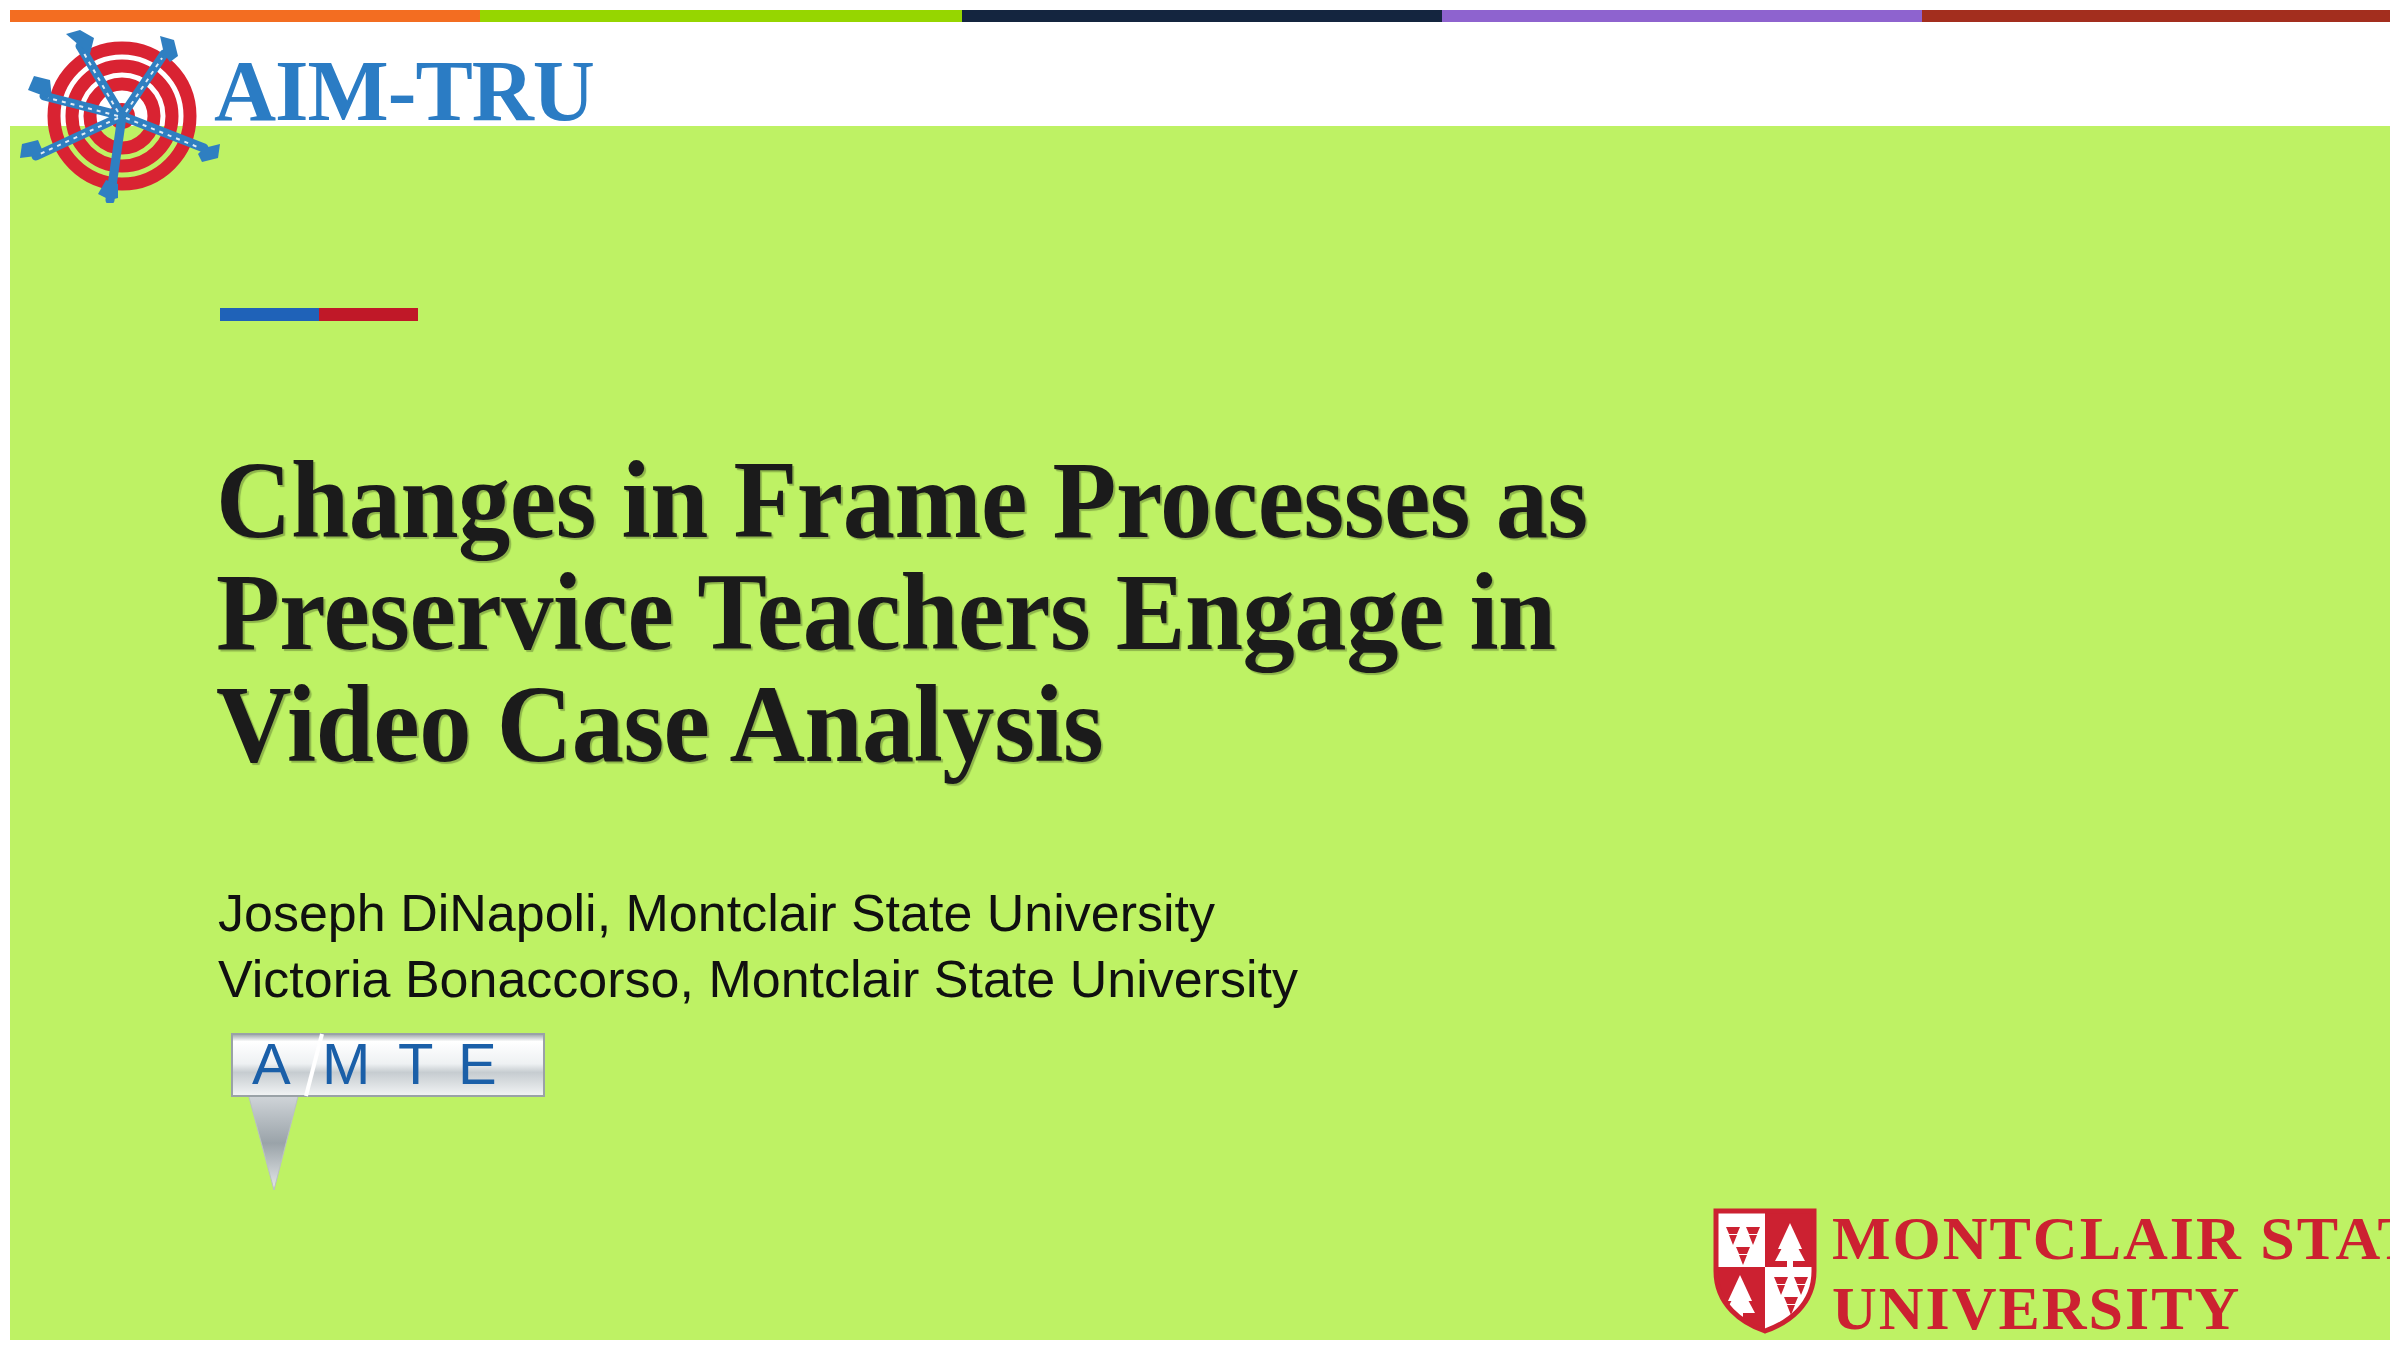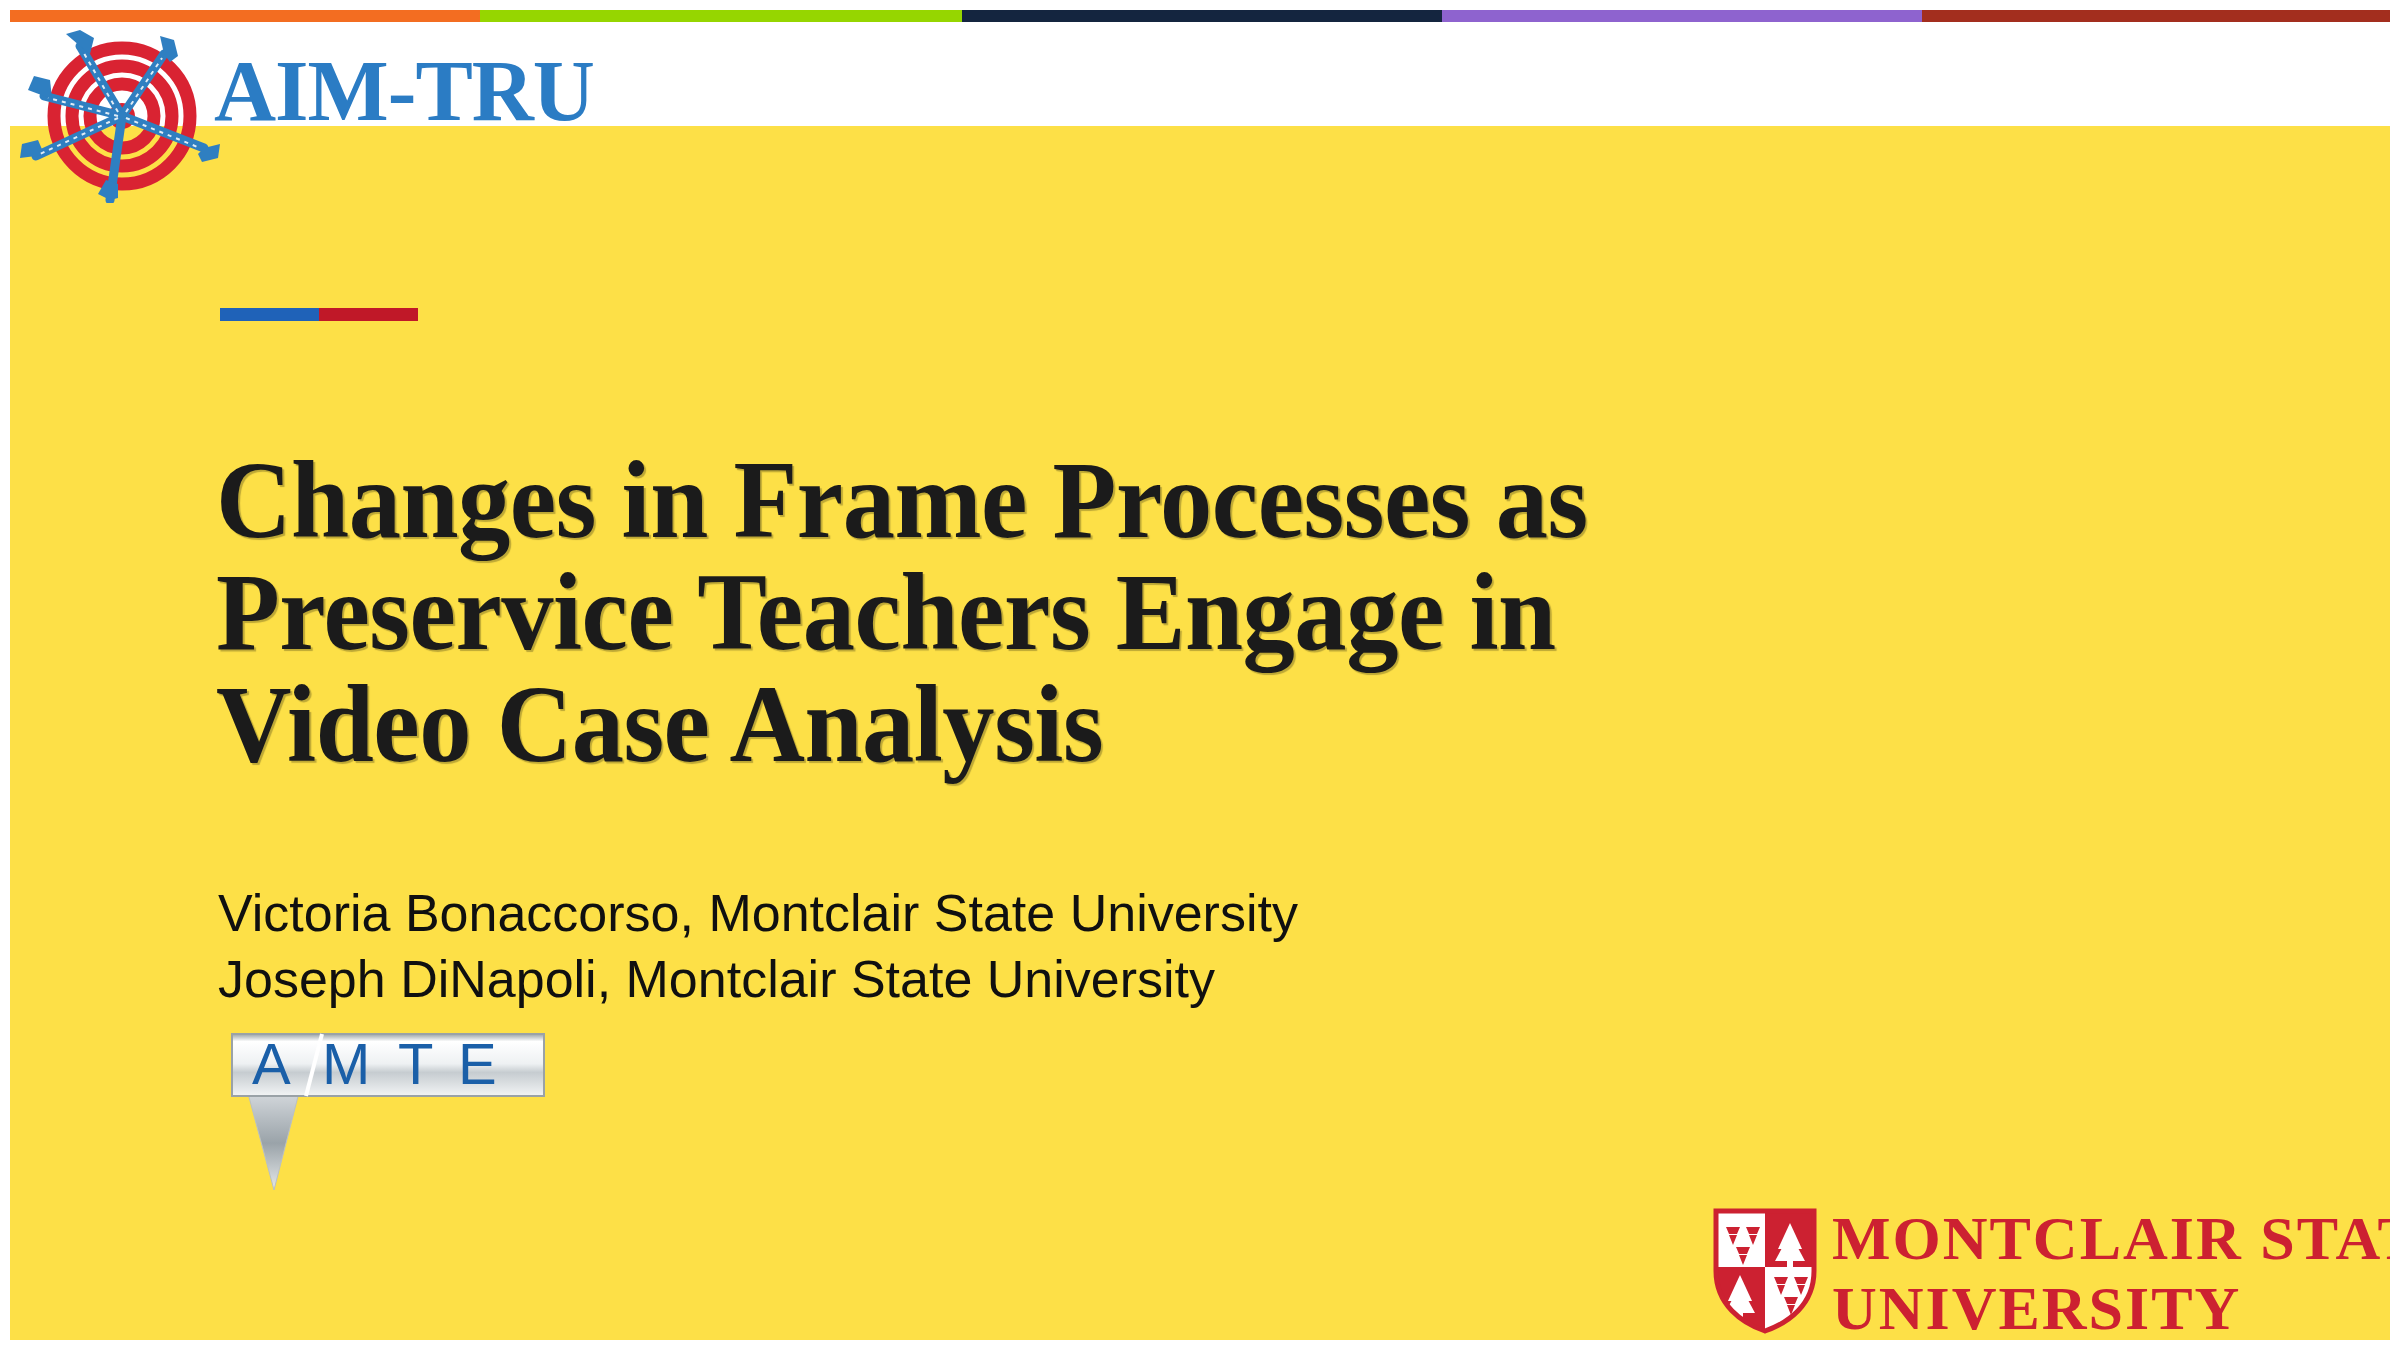--- a/index.html
+++ b/index.html
@@ -13,21 +13,21 @@
     height: 1350px;
     overflow: hidden;
     font-family: "Liberation Sans", sans-serif;
   }
 
   
   .slide {
     position: relative;
     width: 2400px;
     height: 1350px;
-    background: #fde047;
+    background: #bef264;
     box-sizing: border-box;
     overflow: hidden;
   }
   
   .slide-frame {
     position: absolute;
     inset: 0;
     border: 10px solid #ffffff;
     box-sizing: border-box;
     pointer-events: none;
@@ -226,22 +226,22 @@
     <div class="half" style="background:#c01828"></div>
   </div>
 
   <h1 class="title">
     <span class="line">Changes in Frame Processes as</span>
     <span class="line">Preservice Teachers Engage in</span>
     <span class="line">Video Case Analysis</span>
   </h1>
 
   <div class="authors">
+    <span class="line">Joseph DiNapoli, Montclair State University</span>
     <span class="line">Victoria Bonaccorso, Montclair State University</span>
-    <span class="line">Joseph DiNapoli, Montclair State University</span>
   </div>
 
   <svg class="amte-logo" viewBox="0 0 340 200" xmlns="http://www.w3.org/2000/svg">
     <defs>
       <linearGradient id="plateGrad" x1="0" y1="0" x2="0" y2="1">
         <stop offset="0%" stop-color="#9aa2a7"></stop>
         <stop offset="12%" stop-color="#ffffff"></stop>
         <stop offset="48%" stop-color="#eef1f3"></stop>
         <stop offset="62%" stop-color="#c6ccd0"></stop>
         <stop offset="100%" stop-color="#f2f4f5"></stop>

